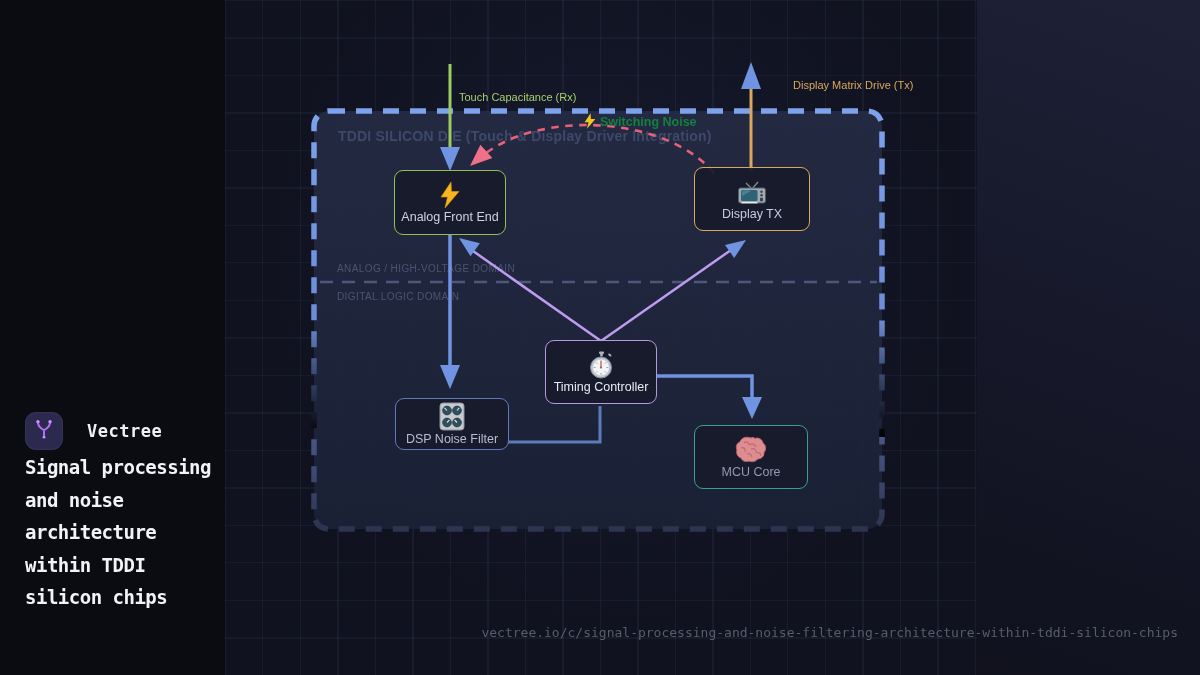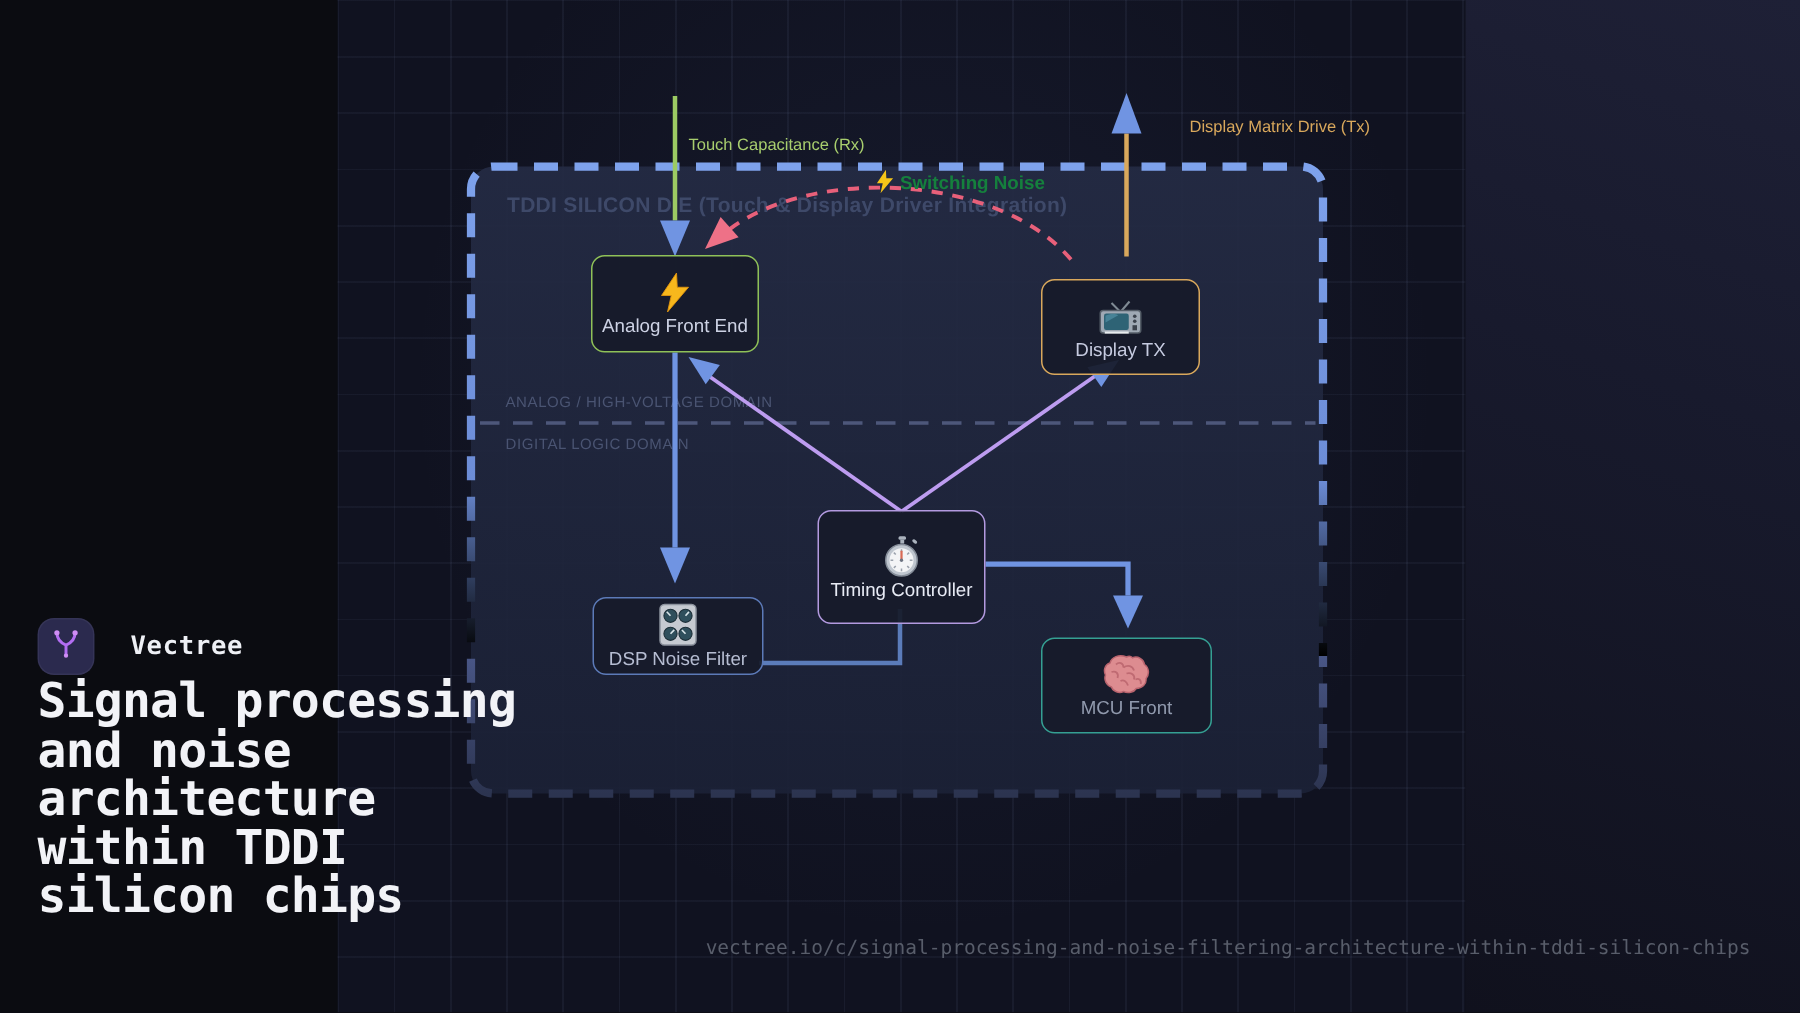--- a/index.html
+++ b/index.html
@@ -38,23 +38,23 @@
   .noise-bolt{position:absolute;left:584px;top:113px;}
 
   
   .brand-row{position:absolute;left:25px;top:412px;display:flex;align-items:center;gap:24px;}
   .brand-logo{width:38px;height:38px;border-radius:11px;background:#2b2a4e;
               display:flex;align-items:center;justify-content:center;
               box-shadow:inset 0 0 0 1px rgba(255,255,255,0.05);}
   .brand-name{font-family:"DejaVu Sans Mono",monospace;font-weight:bold;font-size:17px;color:#eef0f5;
               letter-spacing:0.5px;}
   .hero-title{position:absolute;left:25px;top:451px;font-family:"DejaVu Sans Mono",monospace;
-              font-weight:bold;font-size:32px;line-height:32.5px;color:#f2f3f7;letter-spacing:-0.5px;}
+              font-weight:bold;font-size:19px;line-height:32.5px;color:#f2f3f7;letter-spacing:-0.5px;}
   .hero-title span{display:block;}
-  .page-url{position:absolute;right:33px;top:625px;font-family:"DejaVu Sans Mono",monospace;
+  .page-url{position:absolute;right:22px;top:625px;font-family:"DejaVu Sans Mono",monospace;
             font-size:13px;color:#585d6a;}
 </style>
 </head>
 <body>
 
 <div class="stage">
 
   <div class="left-vignette"></div>
   <div class="grid-band"></div>
   <div class="right-band"></div>
@@ -117,37 +117,37 @@
 
   <div class="node" style="left:394px;top:170px;width:112px;height:65px;--accent:#8fc158;--label:#cdd2e4">
     <span class="n-icon">
       <svg width="20" height="26" viewBox="0 0 20 26">
           <polygon points="11,0 1,15 7.5,15 5,26 19,9.5 11.5,9.5" fill="#f7b71c" stroke="#e0930f" stroke-width="0.6"></polygon>
         </svg>
     </span>
     <span class="n-label">Analog Front End</span>
   </div>
 
-  <div class="node" style="left:694px;top:186px;width:106px;height:64px;--accent:#d9a85c;--label:#c6cbe0">
+  <div class="node" style="left:694px;top:167px;width:116px;height:64px;--accent:#d9a85c;--label:#c6cbe0">
     <span class="n-icon">
       <svg width="30" height="26" viewBox="0 0 30 26">
         <path d="M9 4 L15 10 L21 3" stroke="#7f8a94" stroke-width="1.4" fill="none"></path>
         <rect x="1.5" y="9" width="27" height="15" rx="2" fill="#9fa9b4" stroke="#555e68" stroke-width="1"></rect>
         <rect x="4" y="11" width="16.5" height="11" rx="1.5" fill="#2e6375"></rect>
         <path d="M5 12.5 C 8 10.8, 12 11, 13.5 12.2 L5 17 Z" fill="#4e8ba0" opacity="0.8"></path>
         <circle cx="24.5" cy="12.8" r="1.2" fill="#3a414b"></circle>
         <circle cx="24.5" cy="16.2" r="1.2" fill="#3a414b"></circle>
         <rect x="23" y="18.8" width="3" height="3.4" fill="#3a414b"></rect>
         <rect x="4.5" y="23" width="16" height="1.4" fill="#e8ecef"></rect>
       </svg>
     </span>
     <span class="n-label">Display TX</span>
   </div>
 
-  <div class="node" style="left:545px;top:340px;width:112px;height:76px;--accent:#b39ae0;--label:#e8ebf5">
+  <div class="node" style="left:545px;top:340px;width:112px;height:64px;--accent:#b39ae0;--label:#e8ebf5">
     <span class="n-icon">
       <svg width="27" height="28" viewBox="0 0 27 28">
         <rect x="11" y="0.5" width="5" height="2.4" rx="1" fill="#aab2bd"></rect>
         <rect x="12.2" y="2.8" width="2.6" height="2.6" fill="#aab2bd"></rect>
         <rect x="20" y="3" width="3.6" height="2" rx="1" fill="#aab2bd" transform="rotate(40 21.8 4)"></rect>
         <circle cx="13" cy="16.5" r="10.5" fill="#bfc6cf" stroke="#848c98" stroke-width="1"></circle>
         <circle cx="13" cy="16.5" r="8" fill="#f3f4f6"></circle>
         <g stroke="#9aa1ac" stroke-width="1">
           <line x1="13" y1="9.2" x2="13" y2="11"></line>
             <line x1="13" y1="22" x2="13" y2="23.8"></line>
@@ -193,21 +193,21 @@
         <g stroke="#bf6a72" stroke-width="1.2" fill="none">
           <path d="M9 7 C 11 5, 14 6, 14 9"></path>
           <path d="M14 9 C 17 7, 20 8, 21 11"></path>
           <path d="M6 12 C 9 11, 11 13, 10 16"></path>
           <path d="M16 13 C 19 12, 22 14, 21 17"></path>
           <path d="M12 18 C 14 17, 16 18, 17 21"></path>
           <path d="M22 17 C 24 16, 26 17, 25.5 20"></path>
         </g>
       </svg>
     </span>
-    <span class="n-label">MCU Front</span>
+    <span class="n-label">MCU Core</span>
   </div>
 
   <div class="edge-label lbl-touch">Touch Capacitance (Rx)</div>
   <div class="edge-label lbl-display">Display Matrix Drive (Tx)</div>
   <span class="noise-bolt">
     <svg width="12" height="16" viewBox="0 0 20 26">
         <polygon points="11,0 1,15 7.5,15 5,26 19,9.5 11.5,9.5" fill="#f5c518"></polygon>
       </svg>
   </span>
   <div class="edge-label lbl-noise">Switching Noise</div>

